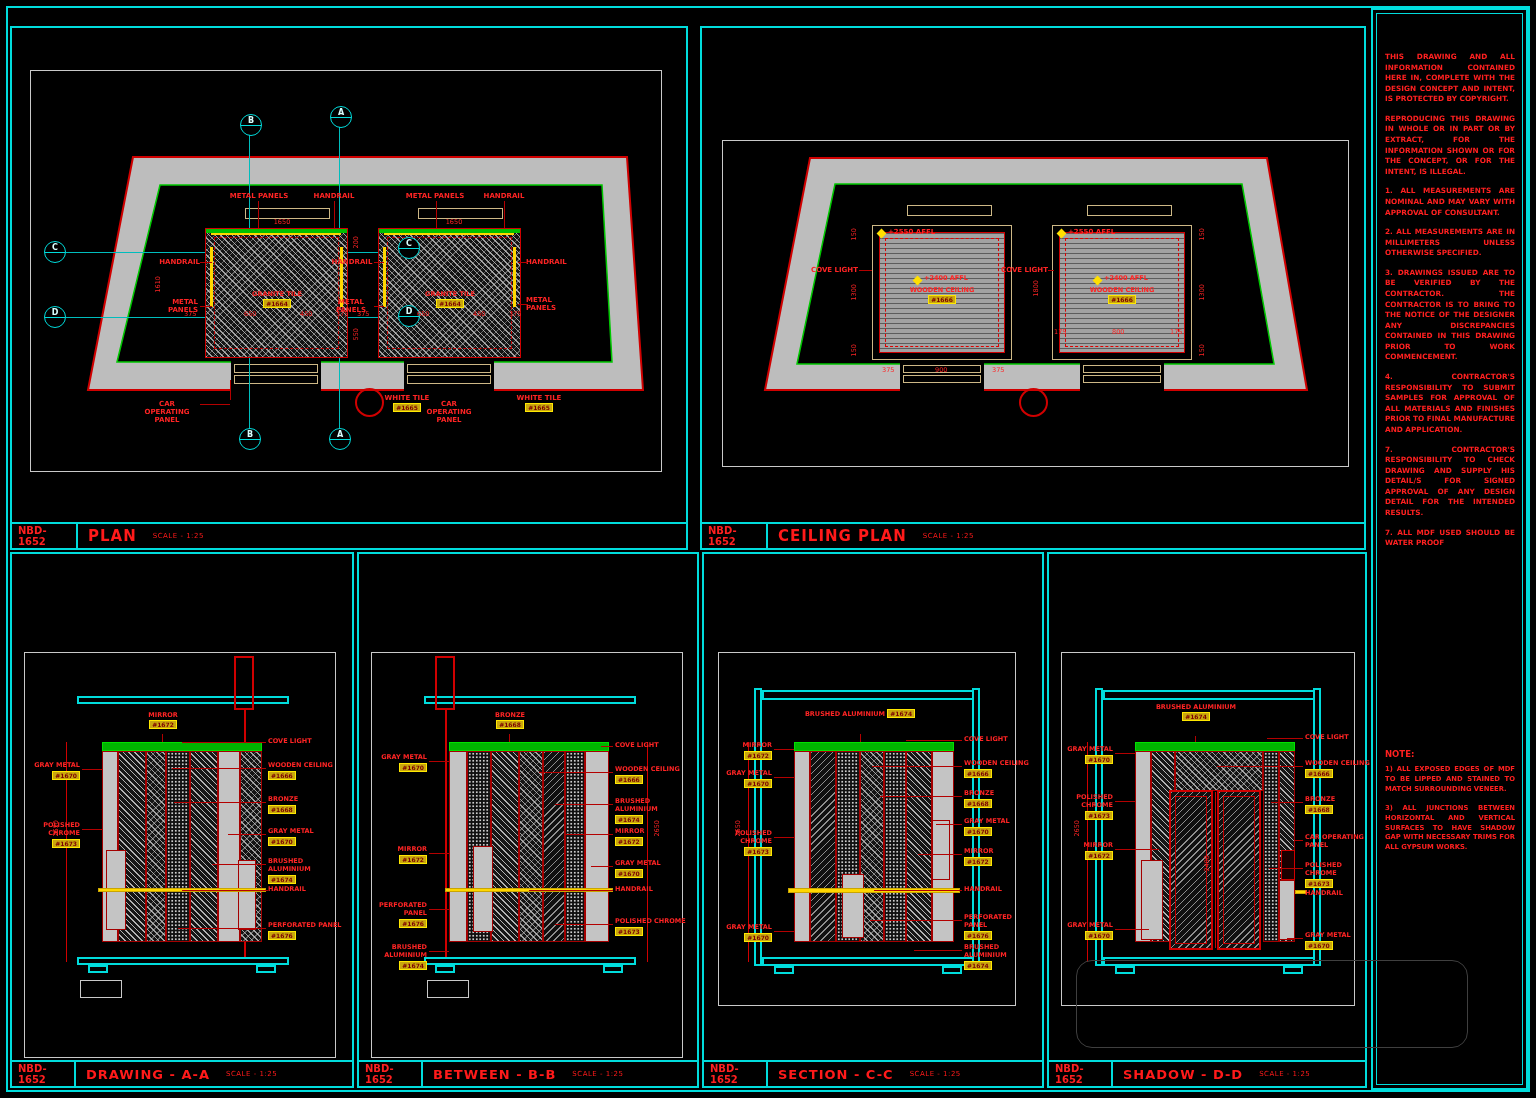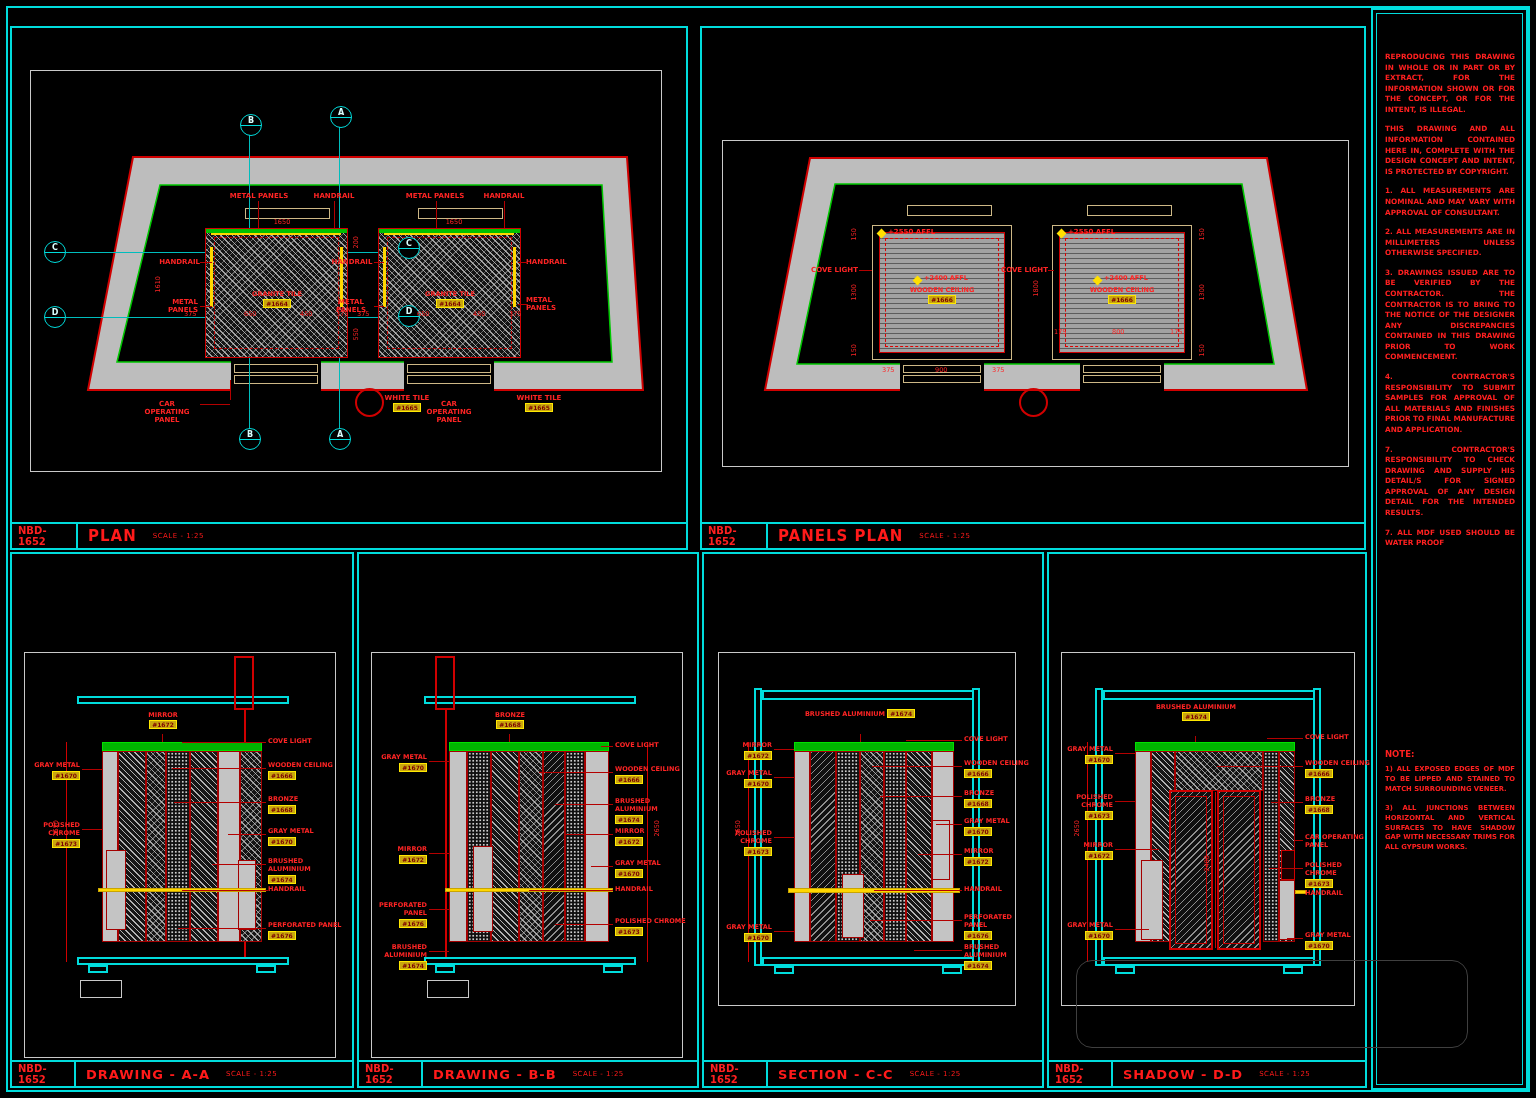--- a/index.html
+++ b/index.html
@@ -229,21 +229,21 @@
     <div class="dm" style="left:233px;top:338px;">900</div>
     <div class="dm" style="left:290px;top:338px;">375</div>
     <div class="dm" style="left:352px;top:300px;">175</div>
     <div class="dm" style="left:410px;top:300px;">800</div>
     <div class="dm" style="left:468px;top:300px;">175</div>
     <div class="vd" style="left:496px;top:200px;">150</div>
     <div class="vd" style="left:496px;top:256px;">1300</div>
     <div class="vd" style="left:496px;top:316px;">150</div>
     <div class="tbar">
       <div class="tag" style="width:52px;">NBD-1652</div>
-      <div class="ttl">PANELS PLAN</div>
+      <div class="ttl">CEILING PLAN</div>
       <div class="scl">SCALE - 1:25</div>
     </div>
   </div>
 
   <div class="panel sec" style="left:10px;top:552px;width:344px;height:536px;">
     <div class="abs" style="left:10px;top:96px;width:330px;height:416px;">
       <div class="frame" style="left:2px;top:2px;width:310px;height:404px;"></div>
       <div class="cyb" style="left:55px;top:46px;width:212px;height:8px;"></div>
       <div class="redbox" style="left:212px;top:6px;width:20px;height:54px;"></div>
       <div class="redl" style="left:222px;top:60px;width:2px;height:248px;"></div>
@@ -341,21 +341,21 @@
       <div class="ld" style="left:196px;top:184px;width:48px;"></div>
       <div class="rl" style="top:210px;"><span>GRAY METAL</span><br><span class="cd">#1670</span></div>
       <div class="ld" style="left:222px;top:216px;width:22px;"></div>
       <div class="rl" style="top:236px;">HANDRAIL</div>
       <div class="ld" style="left:160px;top:240px;width:84px;"></div>
       <div class="rl" style="top:268px;"><span>POLISHED CHROME</span><br><span class="cd">#1673</span></div>
       <div class="ld" style="left:186px;top:274px;width:58px;"></div>
     </div>
     <div class="tbar">
       <div class="tag" style="width:50px;">NBD-1652</div>
-      <div class="ttl">DRAWING - B-B</div>
+      <div class="ttl">BETWEEN - B-B</div>
       <div class="scl">SCALE - 1:25</div>
     </div>
   </div>
 
   <div class="panel sec" style="left:702px;top:552px;width:342px;height:536px;">
     <div class="abs" style="left:10px;top:96px;width:330px;height:416px;">
       <div class="frame" style="left:4px;top:2px;width:296px;height:352px;"></div>
       <div class="cyb" style="left:48px;top:40px;width:212px;height:10px;"></div>
       <div class="cyb" style="left:40px;top:38px;width:8px;height:278px;"></div>
       <div class="cyb" style="left:258px;top:38px;width:8px;height:278px;"></div>
@@ -474,22 +474,22 @@
     <div class="tbar">
       <div class="tag" style="width:50px;">NBD-1652</div>
       <div class="ttl">SHADOW - D-D</div>
       <div class="scl">SCALE - 1:25</div>
     </div>
   </div>
 
   <div class="panel" style="left:1371px;top:8px;width:157px;height:1082px;">
     <div class="abs" style="left:3px;top:3px;right:3px;bottom:3px;border:1px solid #00dcdc;"></div>
     <div class="abs notes" style="left:12px;top:42px;width:130px;">
+      <p>THIS DRAWING AND ALL INFORMATION CONTAINED HERE IN, COMPLETE WITH THE DESIGN CONCEPT AND INTENT, IS PROTECTED BY COPYRIGHT.</p>
       <p>REPRODUCING THIS DRAWING IN WHOLE OR IN PART OR BY EXTRACT, FOR THE INFORMATION SHOWN OR FOR THE CONCEPT, OR FOR THE INTENT, IS ILLEGAL.</p>
-      <p>THIS DRAWING AND ALL INFORMATION CONTAINED HERE IN, COMPLETE WITH THE DESIGN CONCEPT AND INTENT, IS PROTECTED BY COPYRIGHT.</p>
       <p>1. ALL MEASUREMENTS ARE NOMINAL AND MAY VARY WITH APPROVAL OF CONSULTANT.</p>
       <p>2. ALL MEASUREMENTS ARE IN MILLIMETERS UNLESS OTHERWISE SPECIFIED.</p>
       <p>3. DRAWINGS ISSUED ARE TO BE VERIFIED BY THE CONTRACTOR. THE CONTRACTOR IS TO BRING TO THE NOTICE OF THE DESIGNER ANY DISCREPANCIES CONTAINED IN THIS DRAWING PRIOR TO WORK COMMENCEMENT.</p>
       <p>4. CONTRACTOR'S RESPONSIBILITY TO SUBMIT SAMPLES FOR APPROVAL OF ALL MATERIALS AND FINISHES PRIOR TO FINAL MANUFACTURE AND APPLICATION.</p>
       <p>7. CONTRACTOR'S RESPONSIBILITY TO CHECK DRAWING AND SUPPLY HIS DETAIL/S FOR SIGNED APPROVAL OF ANY DESIGN DETAIL FOR THE INTENDED RESULTS.</p>
       <p>7. ALL MDF USED SHOULD BE WATER PROOF</p>
     </div>
     <div class="abs notes" style="left:12px;top:738px;width:130px;font-size:6.8px;">
       <p style="font-size:8.5px;margin-bottom:5px;">NOTE:</p>
       <p>1) ALL EXPOSED EDGES OF MDF TO BE LIPPED AND STAINED TO MATCH SURROUNDING VENEER.</p>

